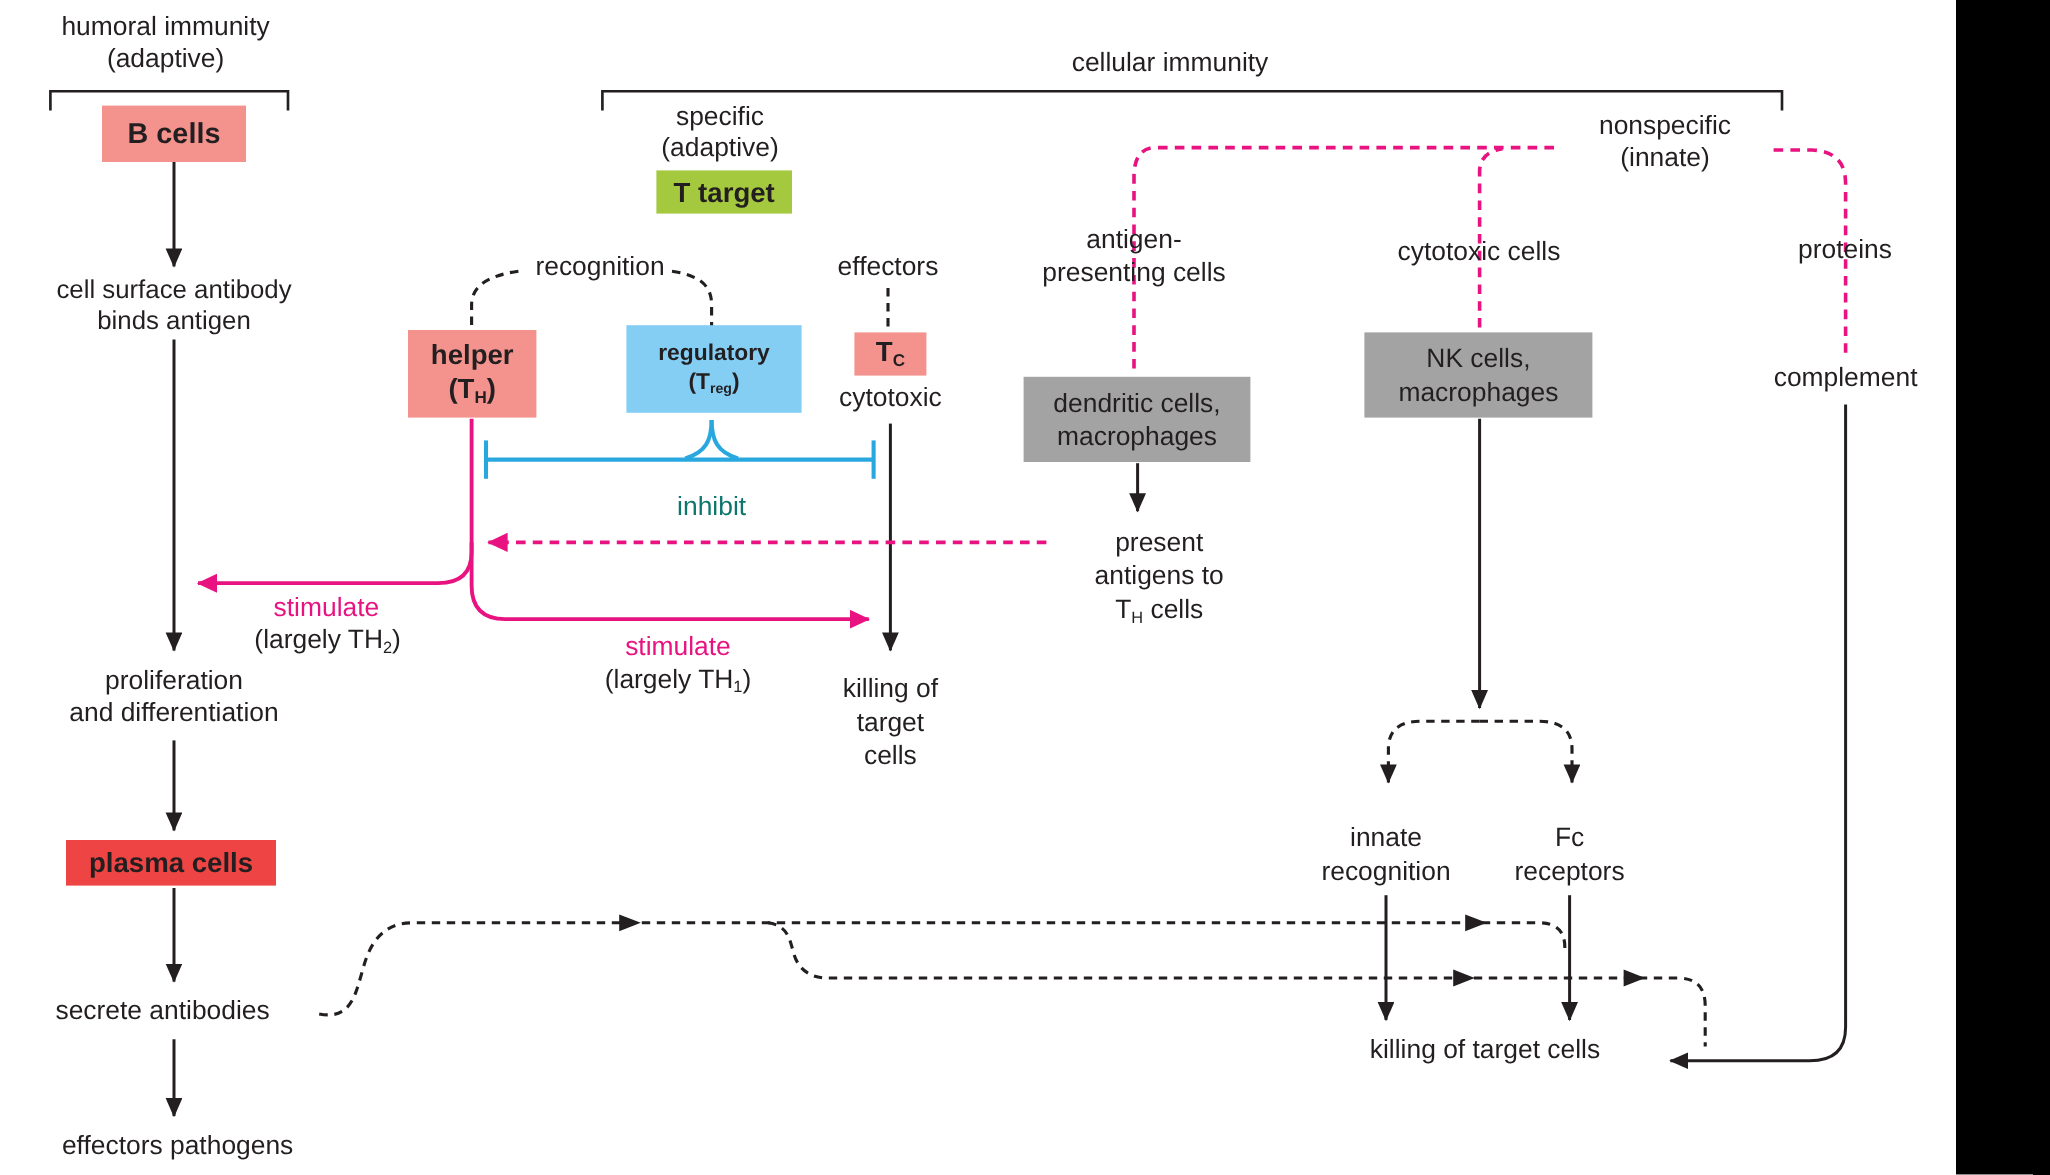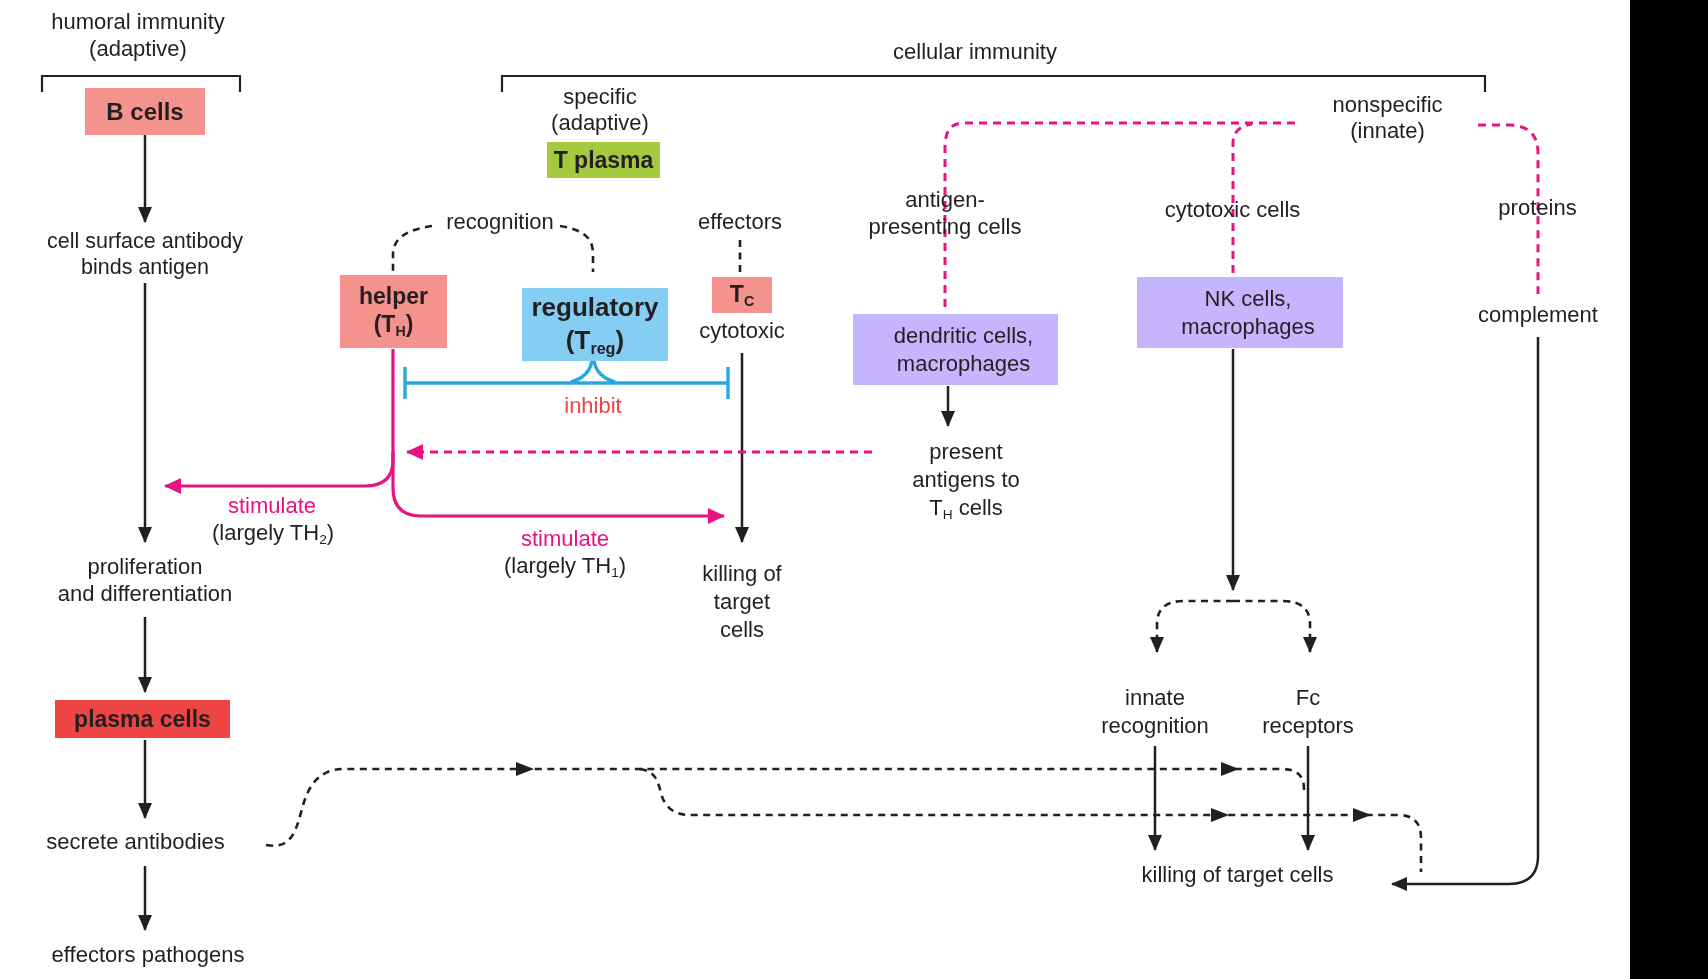--- a/index.html
+++ b/index.html
@@ -8,23 +8,23 @@
   #lines{position:absolute;left:0;top:0;z-index:1;}
   .lbl{position:absolute;text-align:center;color:#231F20;font-size:22px;line-height:27px;z-index:2;white-space:nowrap;}
   .lbl span{display:block;}
   .box{position:absolute;display:flex;flex-direction:column;justify-content:center;align-items:center;
        font-weight:bold;color:#231F20;z-index:2;text-align:center;}
   .box span{display:block;line-height:1.25;}
   .pinkbox{background:#F4938E;}
   .peachbox{background:#ef4444;}
   .greenbox{background:#A5C93E;}
   .bluebox{background:#84CEF3;}
-  .greybox{background:#c4b5fd;font-weight:normal;padding-left:16px;}
+  .greybox{background:#a3a3a3;font-weight:normal;}
   .magenta{color:#E81380;}
-  .navy{color:#ef4444;font-weight:bold;}
+  .navy{color:#0f766e;font-weight:bold;margin-top:16px;}
   .sub{display:inline !important;font-size:0.62em;vertical-align:-0.28em;}
   .inlinewrap{display:inline !important;}
   .rightbar{position:absolute;left:1630px;top:0;width:78px;height:979px;background:#000000;z-index:3;}
   .k{stroke:#231F20;stroke-width:2.5;fill:none;}
   .br{stroke:#231F20;stroke-width:2.2;fill:none;}
   .kd{stroke:#231F20;stroke-width:2.6;fill:none;stroke-dasharray:7 5.5;}
   .p{stroke:#E81380;stroke-width:3.2;fill:none;}
   .pd{stroke:#E81380;stroke-width:3;fill:none;stroke-dasharray:8 6;}
   .bl{stroke:#29A8E0;stroke-width:3.4;fill:none;}
 </style>
@@ -111,38 +111,38 @@
   </div>
 
   <div class="lbl" style="left:825px;top:38px;width:300px;">
     <span>cellular immunity</span>
   </div>
   <div class="lbl" style="left:530px;top:84px;width:140px;line-height:26px;">
     <span>specific</span>
     <span>(adaptive)</span>
   </div>
   <div class="box greenbox" style="left:547px;top:142px;width:113px;height:36px;font-size:23px;">
-    <span>T plasma</span>
+    <span>T target</span>
   </div>
   <div class="lbl" style="left:1300px;top:92px;width:175px;line-height:26px;">
     <span>nonspecific</span>
     <span>(innate)</span>
   </div>
 
   <div class="lbl" style="left:420px;top:208px;width:160px;">
     <span>recognition</span>
   </div>
   <div class="lbl" style="left:672px;top:208px;width:136px;">
     <span>effectors</span>
   </div>
   <div class="box pinkbox" style="left:340px;top:275px;width:107px;height:73px;font-size:23px;">
     <span>helper</span>
     <span><span class="inlinewrap">(T</span><span class="sub">H</span><span class="inlinewrap">)</span></span>
   </div>
-  <div class="box bluebox" style="left:522px;top:288px;width:146px;height:73px;font-size:26px;">
+  <div class="box bluebox" style="left:522px;top:271px;width:146px;height:73px;font-size:19px;">
     <span>regulatory</span>
     <span><span class="inlinewrap">(T</span><span class="sub">reg</span><span class="inlinewrap">)</span></span>
   </div>
   <div class="box pinkbox" style="left:712px;top:277px;width:60px;height:36px;font-size:23px;text-align:right;">
     <span><span class="inlinewrap">T</span><span class="sub">C</span></span>
   </div>
   <div class="lbl" style="left:672px;top:317px;width:140px;">
     <span>cytotoxic</span>
   </div>
   <div class="lbl navy" style="left:523px;top:392px;width:140px;font-weight:normal;">

